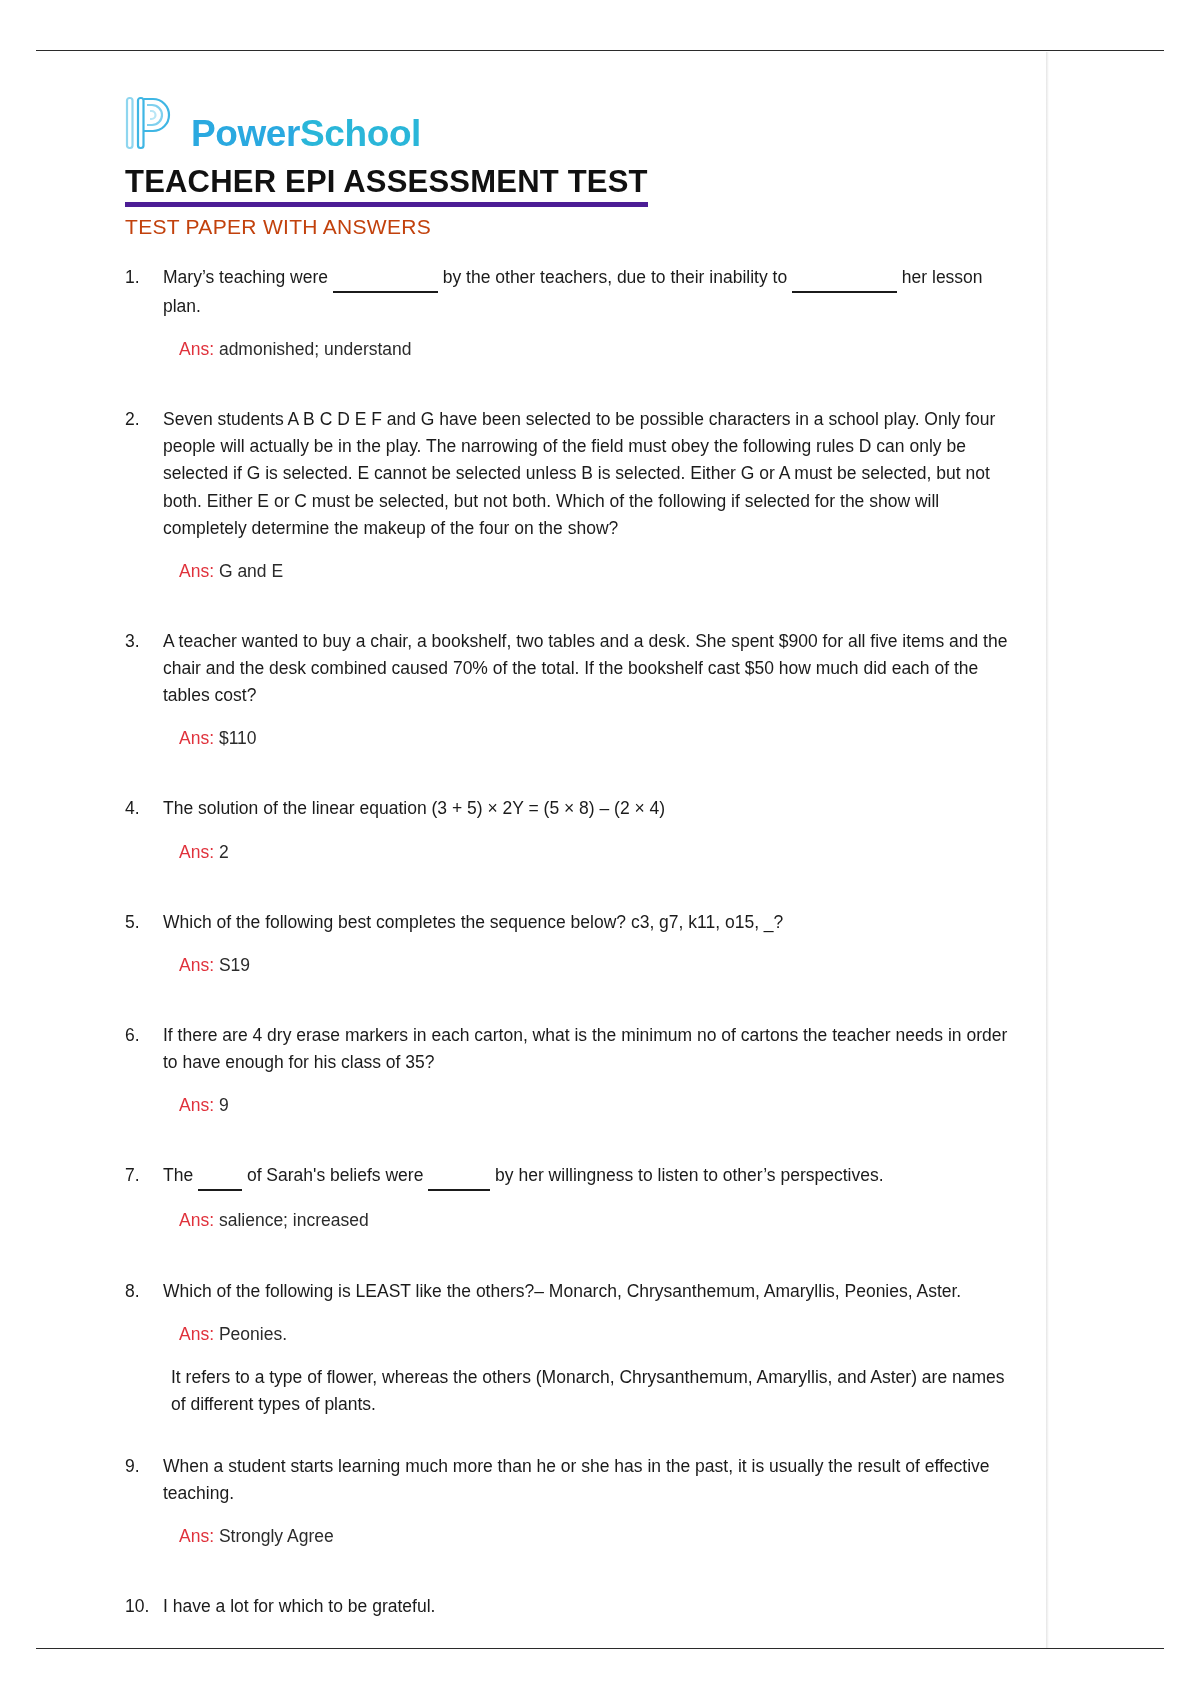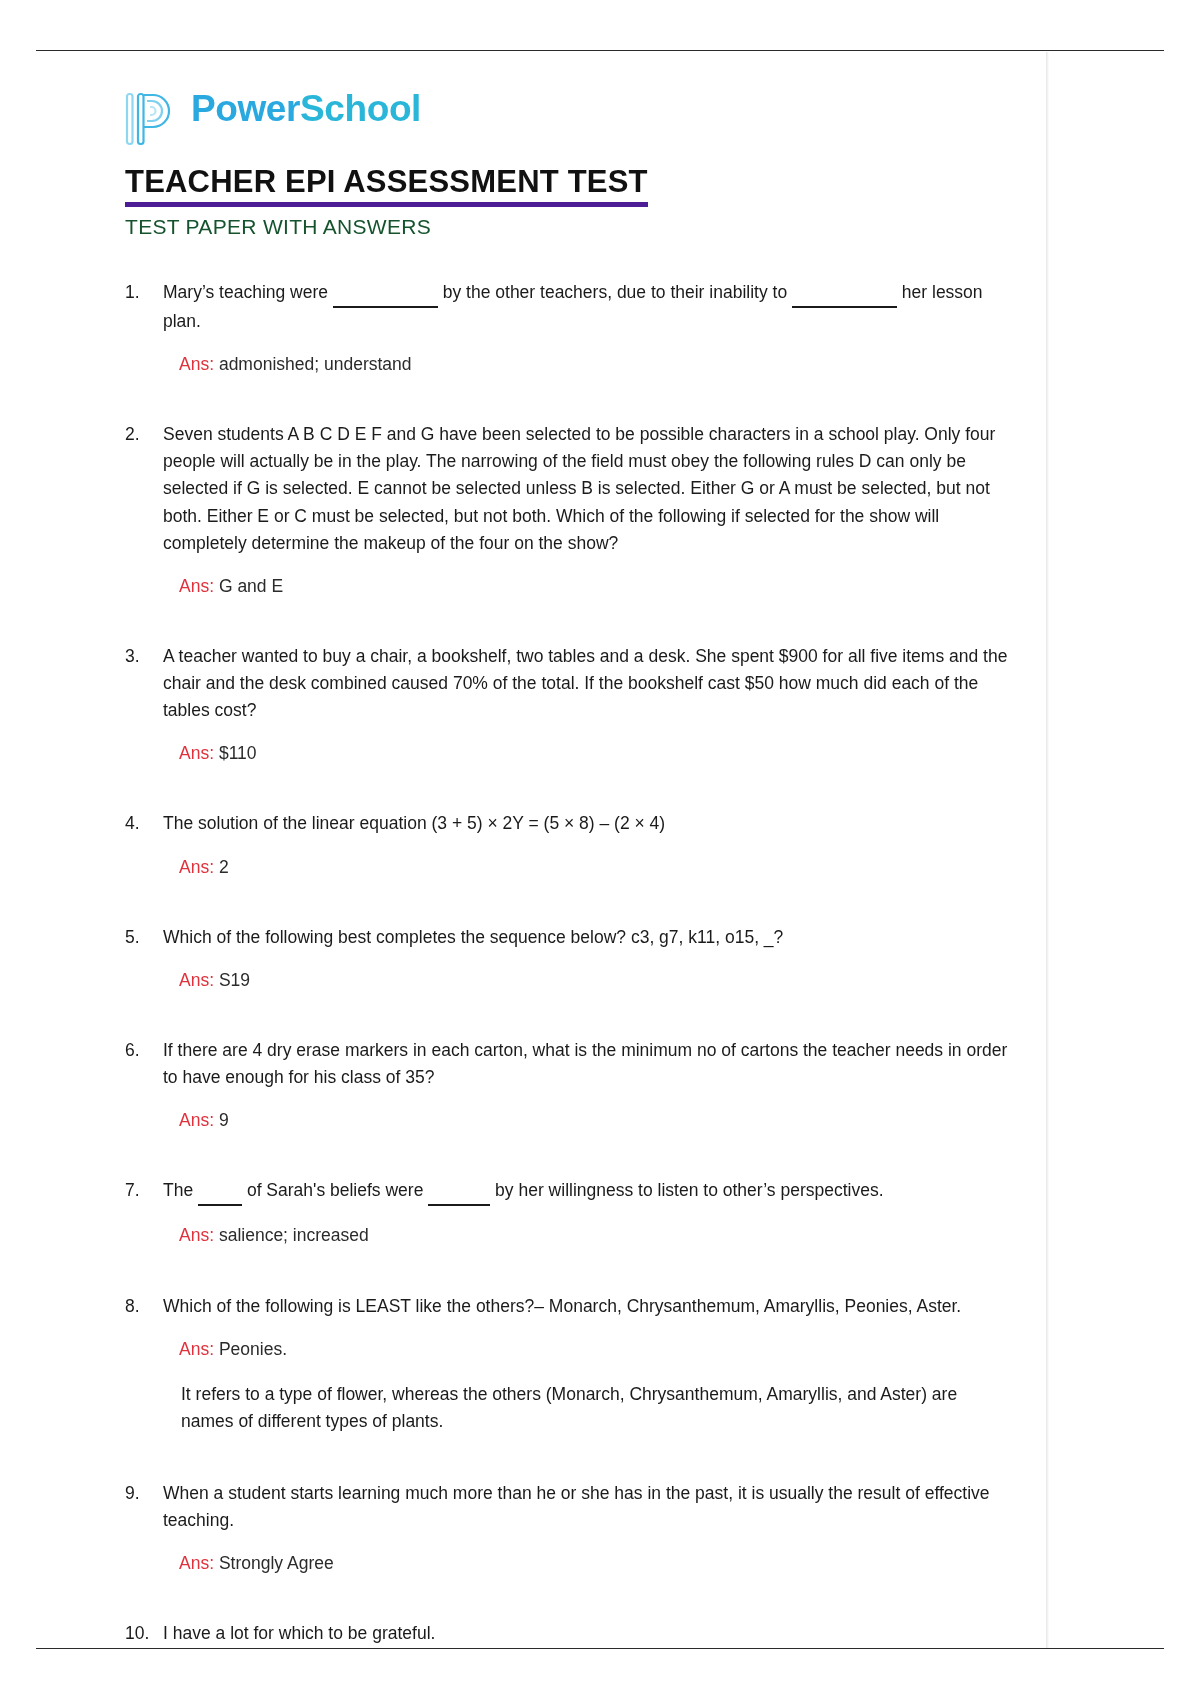--- a/index.html
+++ b/index.html
@@ -50,21 +50,21 @@
   .content {
     position: absolute;
     left: 125px;
     top: 90px;
     width: 900px;
   }
 
   
   .logo-row {
     display: flex;
-    align-items: flex-start;
+    align-items: flex-end;
     height: 62px;
     margin-bottom: 12px;
   }
   .logo-mark {
     width: 52px;
     height: 58px;
     flex: 0 0 auto;
     margin-right: 14px;
     display: block;
   }
@@ -85,24 +85,24 @@
     color: #111111;
     letter-spacing: 0.2px;
     line-height: 1.15;
     display: inline-block;
     border-bottom: 5px solid #4c1d95;
     padding-bottom: 2px;
     margin: 0 0 7px 0;
   }
   .doc-subtitle {
     font-size: 21px;
-    color: #14532d;
+    color: #c2410c;
     letter-spacing: 0.3px;
     line-height: 1.2;
-    margin: 0 0 40px 0;
+    margin: 0 0 25px 0;
   }
 
   
   .qlist {
     margin: 0;
     padding: 0;
     list-style: none;
   }
   .qitem {
     display: flex;
@@ -145,21 +145,21 @@
   .ans-label {
     color: #e0323c;
   }
   .ans-value {
     color: #2b2b2b;
   }
   .explain {
     font-size: 17.5px;
     color: #1b1b1b;
     line-height: 1.55;
-    margin: 18px;
+    margin: 8px;
   }
 </style>
 </head>
 <body>
 
 <div class="page">
 
   <div class="rule-top"></div>
   <div class="sheet-edge"></div>
   <div class="rule-bottom"></div>

